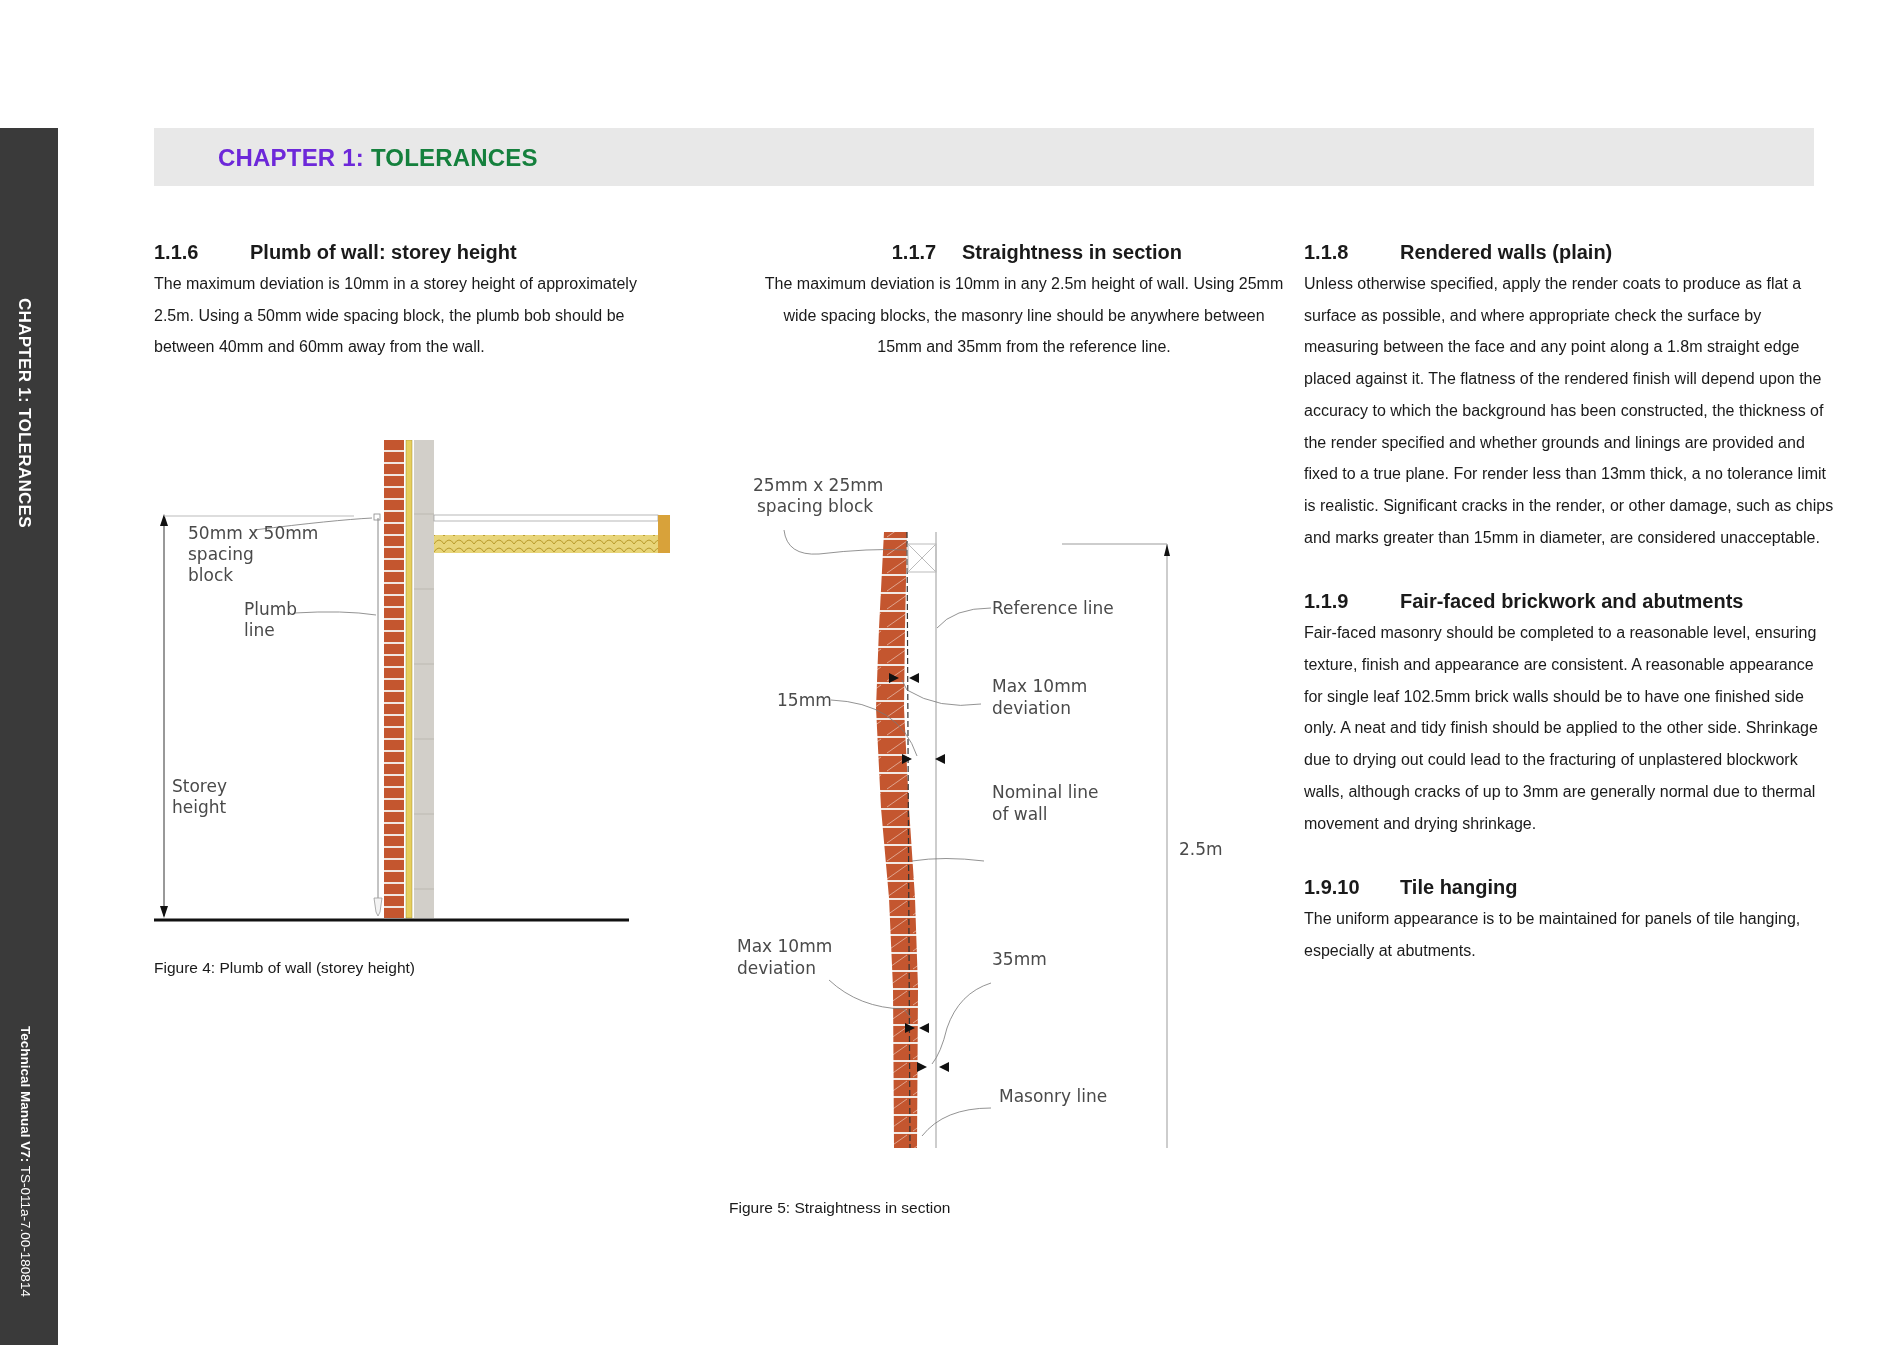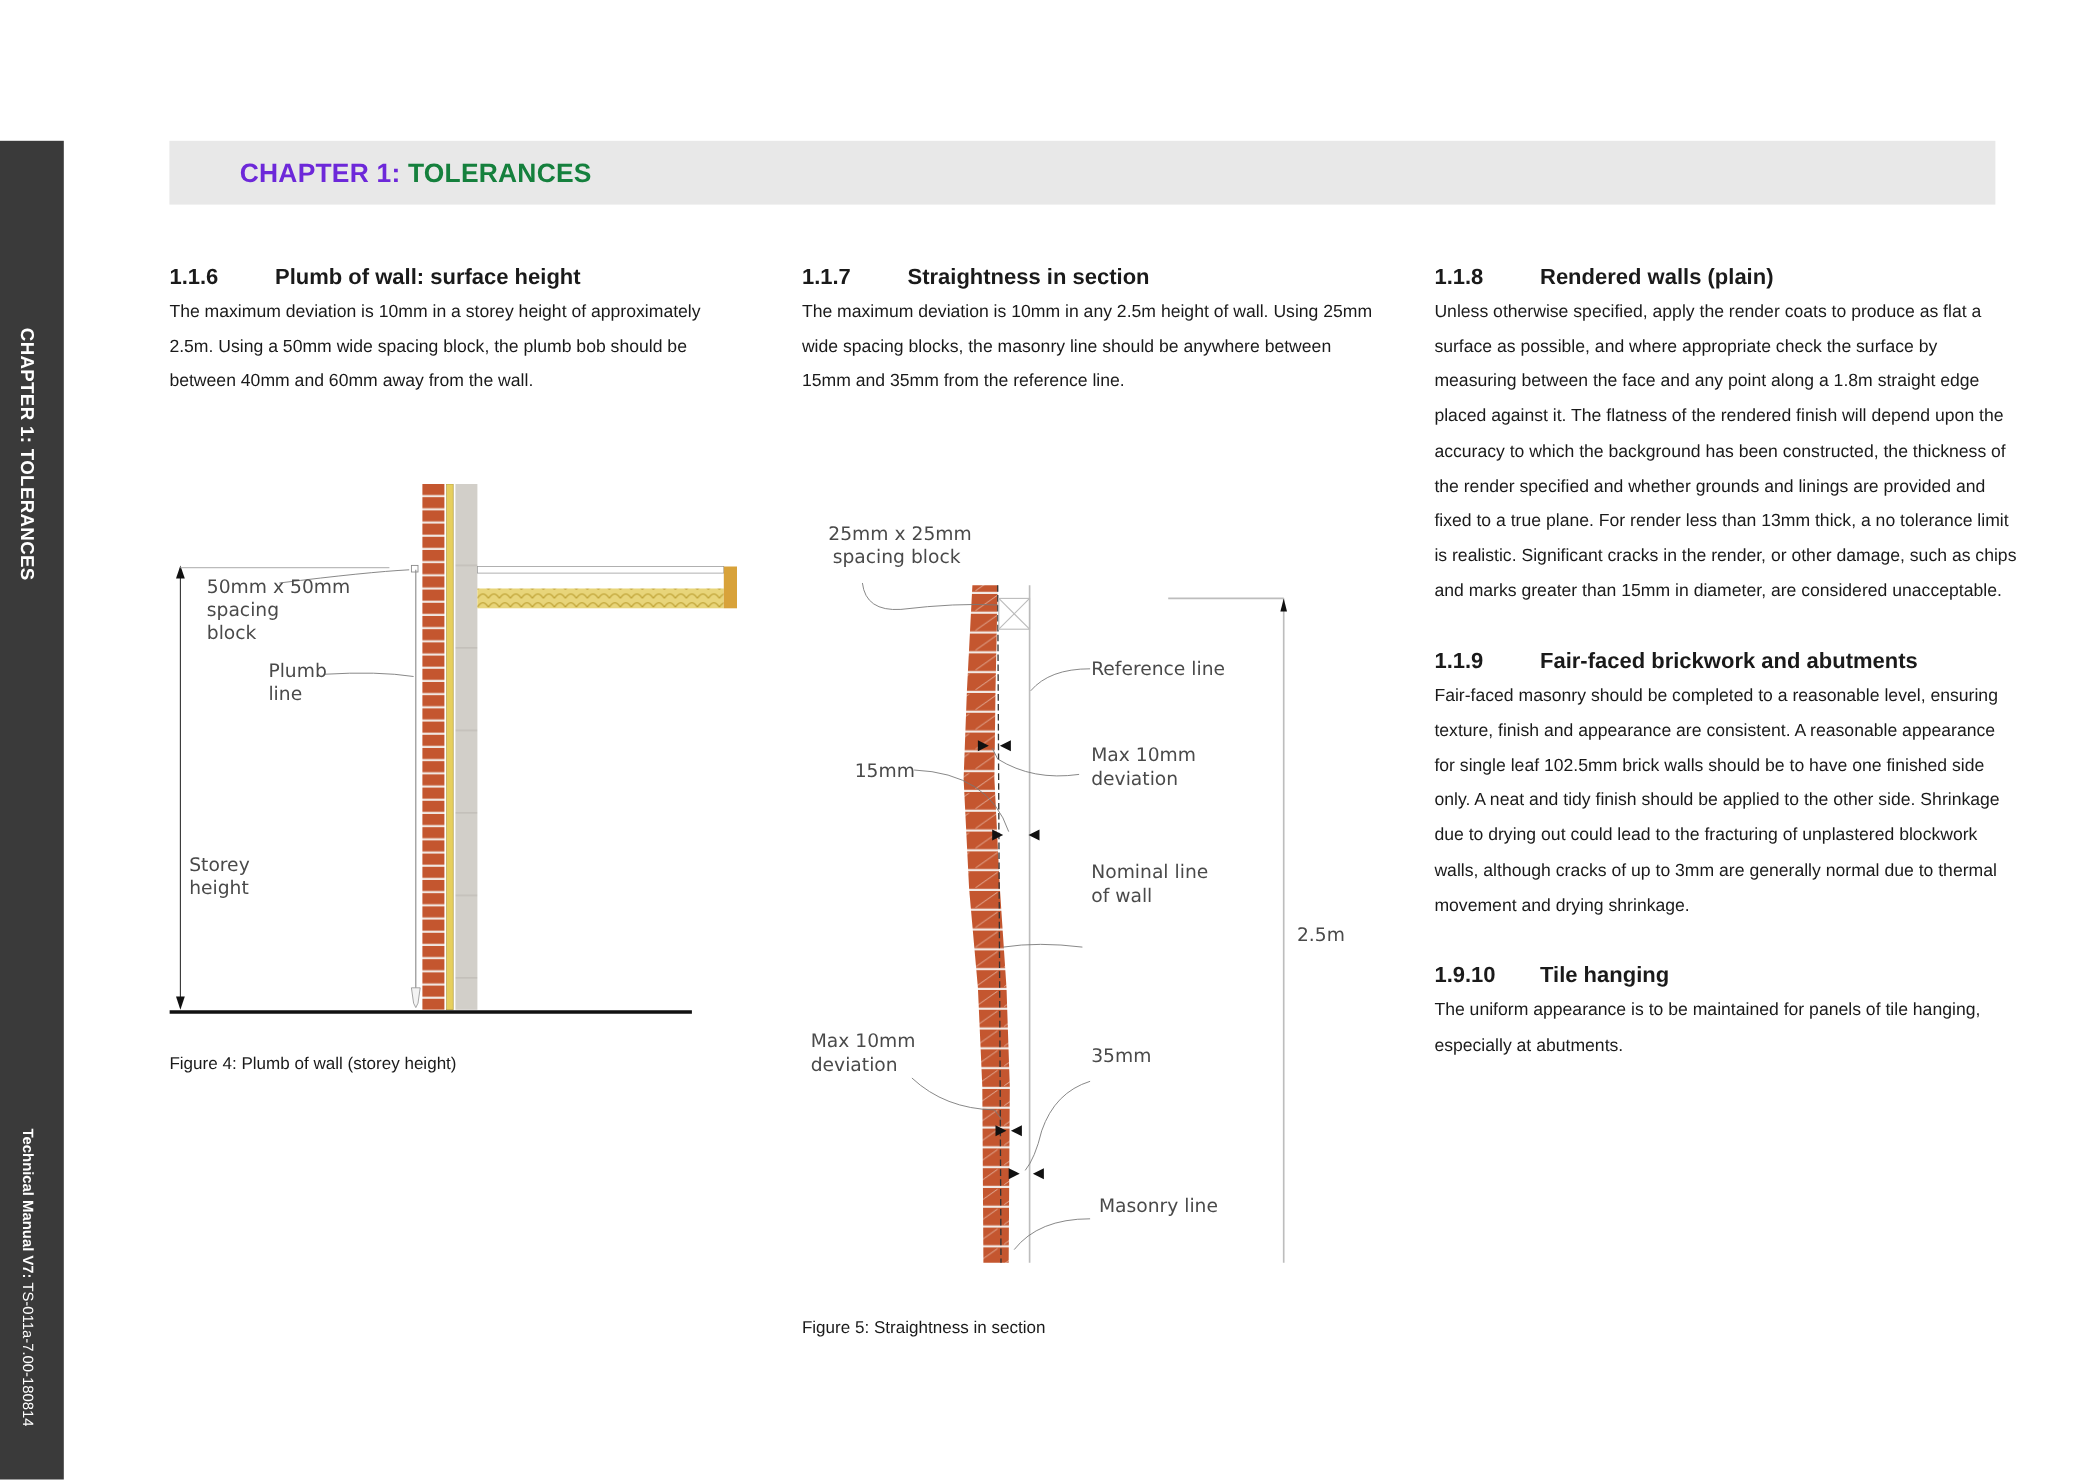--- a/index.html
+++ b/index.html
@@ -9,21 +9,21 @@
   .side-chapter { position:absolute; left:14px; top:170px; writing-mode:vertical-rl; color:#ffffff;
          font-weight:bold; font-size:17px; letter-spacing:0.3px; white-space:nowrap; }
   .side-manual { position:absolute; left:18px; top:898px; writing-mode:vertical-rl; color:#ffffff;
          font-size:13.5px; white-space:nowrap; }
   .side-manual .b { font-weight:bold; }
   .header-band { position:absolute; left:154px; top:128px; width:1660px; height:58px; background:#e8e8e8; }
   .header-title { position:absolute; left:64px; top:16px; font-size:24px; font-weight:bold; letter-spacing:0.2px; white-space:nowrap; }
   .header-title .pre { color:#6d28d9; }
   .header-title .main { color:#15803d; }
   .col { position:absolute; top:236px; width:520px; }
-  .col1 { left:154px; } .col2 { left:729px; } .col3 { left:1304px; width:530px; }
+  .col1 { left:154px; } .col2 { left:764px;text-align:center; } .col3 { left:1304px; width:530px; }
   .sec-head { font-weight:bold; font-size:20px; line-height:32px; white-space:nowrap; }
   .sec-num { display:inline-block; width:96px; }
   .sec-body { font-size:16px; line-height:31.7px; margin:0; }
   .sec + .sec { margin-top:32px; }
   .figure { position:absolute; }
   .fig4 { left:154px; top:440px; width:516px; height:508px; }
   .fig5 { left:729px; top:468px; width:520px; height:685px; }
   .caption { position:absolute; font-size:15.5px; white-space:nowrap; }
   .cap4 { left:154px; top:959px; } .cap5 { left:729px; top:1199px; }
   svg text { font-family:"DejaVu Sans", sans-serif; fill:#4a4a4a; }
@@ -35,21 +35,21 @@
   <div class="side-chapter">CHAPTER 1: TOLERANCES</div>
   <div class="side-manual"><span class="b">Technical Manual V7:</span><span> TS-011a-7.00-180814</span></div>
 </div>
 
 <div class="header-band">
   <div class="header-title"><span class="pre">CHAPTER 1:</span><span class="main"> TOLERANCES</span></div>
 </div>
 
 <div class="col col1">
   <div class="sec">
-    <div class="sec-head"><span class="sec-num">1.1.6</span><span>Plumb of wall: surface height</span></div>
+    <div class="sec-head"><span class="sec-num">1.1.6</span><span>Plumb of wall: storey height</span></div>
     <p class="sec-body">The maximum deviation is 10mm in a storey height of approximately 2.5m. Using a 50mm wide spacing block, the plumb bob should be between 40mm and 60mm away from the wall.</p>
   </div>
 </div>
 
 <svg class="figure fig4" viewBox="0 0 516 508" xmlns="http://www.w3.org/2000/svg">
   <defs>
     <pattern id="brick4" width="18" height="12" patternUnits="userSpaceOnUse">
       <rect width="18" height="12" fill="#c4562f"></rect>
       <rect y="10" width="18" height="2" fill="#f0e6e0"></rect>
     </pattern>

